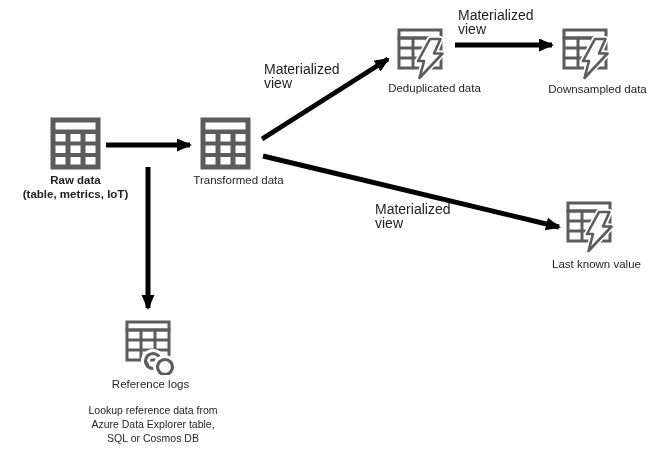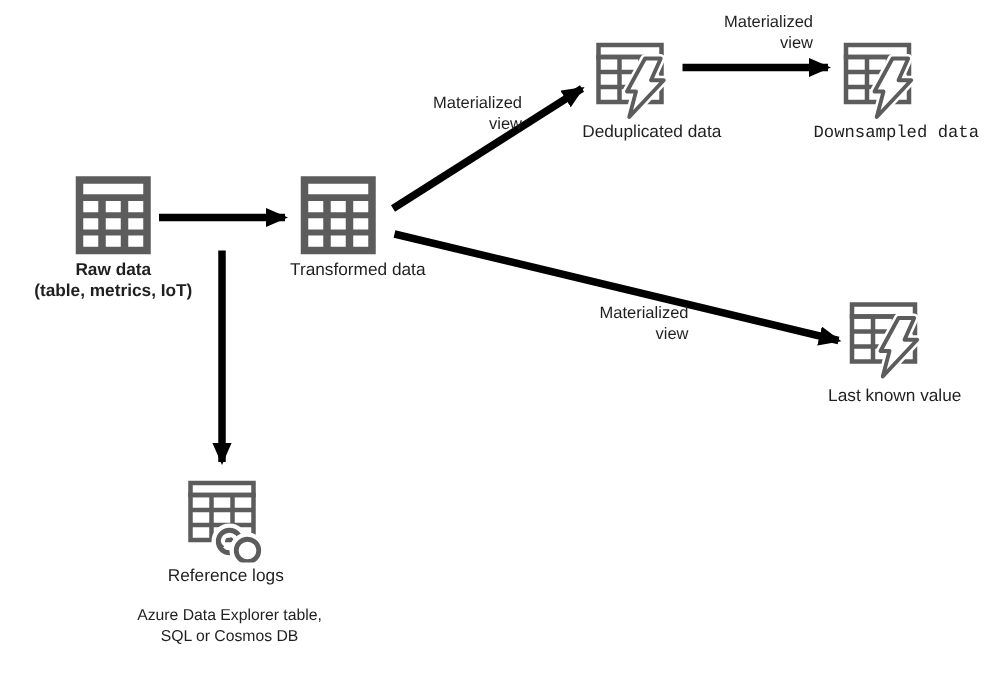--- a/index.html
+++ b/index.html
@@ -8,22 +8,22 @@
     font-family:"Liberation Sans","DejaVu Sans",sans-serif;color:#1f1f1f;
   }
   .arrows{position:absolute;left:0;top:0;width:661px;height:461px;}
   .node{position:absolute;width:51px;}
   .node .icon{display:block;}
   .node-label{
     position:absolute;left:50%;transform:translateX(-50%);
     white-space:nowrap;text-align:center;font-size:11.5px;line-height:14px;color:#1f1f1f;
   }
   .edge-label{
-    position:absolute;transform:translateX(-50%);width:84px;text-align:right;
-    font-size:11px;line-height:14px;color:#1f1f1f;
+    position:absolute;transform:translateX(-50%);width:84px;text-align:left;
+    font-size:14px;line-height:14px;color:#1f1f1f;
   }
   .note{
     position:absolute;transform:translateX(-50%);text-align:center;
     font-size:10.5px;line-height:14px;color:#1f1f1f;white-space:nowrap;
   }
   .note span{display:block;}
 </style>
 </head>
 <body>
 
@@ -101,21 +101,21 @@
         <rect x="2" y="2" width="42" height="8"></rect>
         <rect x="2" y="10" width="42" height="30"></rect>
         <line x1="16" y1="10" x2="16" y2="40"></line>
         <line x1="30" y1="10" x2="30" y2="40"></line>
         <line x1="2" y1="20" x2="44" y2="20"></line>
         <line x1="2" y1="30" x2="44" y2="30"></line>
       </g>
       <path d="M33,11 L21,33 L27,33 L22.5,50 L45.5,25.5 L37,25.5 L43.5,11 Z" fill="#fff" stroke="#fff" stroke-width="6" stroke-linejoin="round"></path>
       <path d="M33,11 L21,33 L27,33 L22.5,50 L45.5,25.5 L37,25.5 L43.5,11 Z" fill="#fff" stroke="#5c5c5c" stroke-width="2.6" stroke-linejoin="round"></path>
     </svg>
-    <div class="node-label" style="top:54px;left:calc(50% + 10px);font-family:Liberation Mono, monospace;">Downsampled data</div>
+    <div class="node-label" style="top:54px;left:calc(50% + 10px);">Downsampled data</div>
   </div>
 
   <div class="node" style="left:566px;top:201px;">
     <svg class="icon" width="51" height="53" viewBox="0 0 51 53">
       <g stroke="#5c5c5c" stroke-width="3" fill="none">
         <rect x="2" y="2" width="42" height="8"></rect>
         <rect x="2" y="10" width="42" height="30"></rect>
         <line x1="16" y1="10" x2="16" y2="40"></line>
         <line x1="30" y1="10" x2="30" y2="40"></line>
         <line x1="2" y1="20" x2="44" y2="20"></line>
@@ -140,20 +140,21 @@
       <circle cx="28" cy="41" r="7.5" fill="none" stroke="#fff" stroke-width="9"></circle>
       <circle cx="28" cy="41" r="7.5" fill="none" stroke="#5c5c5c" stroke-width="3.2"></circle>
       <circle cx="40" cy="47" r="7.5" fill="none" stroke="#fff" stroke-width="9"></circle>
       <circle cx="40" cy="47" r="7.5" fill="none" stroke="#5c5c5c" stroke-width="3.2"></circle>
       <path d="M 23.5,45.5 A 7.5 7.5 0 0 1 20.5,41" fill="none" stroke="#5c5c5c" stroke-width="3.2"></path>
     </svg>
     <div class="node-label" style="top:57px;">Reference logs</div>
   </div>
 
   <div class="note" style="left:153px;top:403px;">
+    <span>Lookup reference data from</span>
     <span>Azure Data Explorer table,</span>
     <span>SQL or Cosmos DB</span>
   </div>
 
   <div class="edge-label" style="left:306px;top:62px;">Materialized view</div>
   <div class="edge-label" style="left:500px;top:8px;">Materialized view</div>
   <div class="edge-label" style="left:417px;top:202px;">Materialized view</div>
 
 </div>
 

